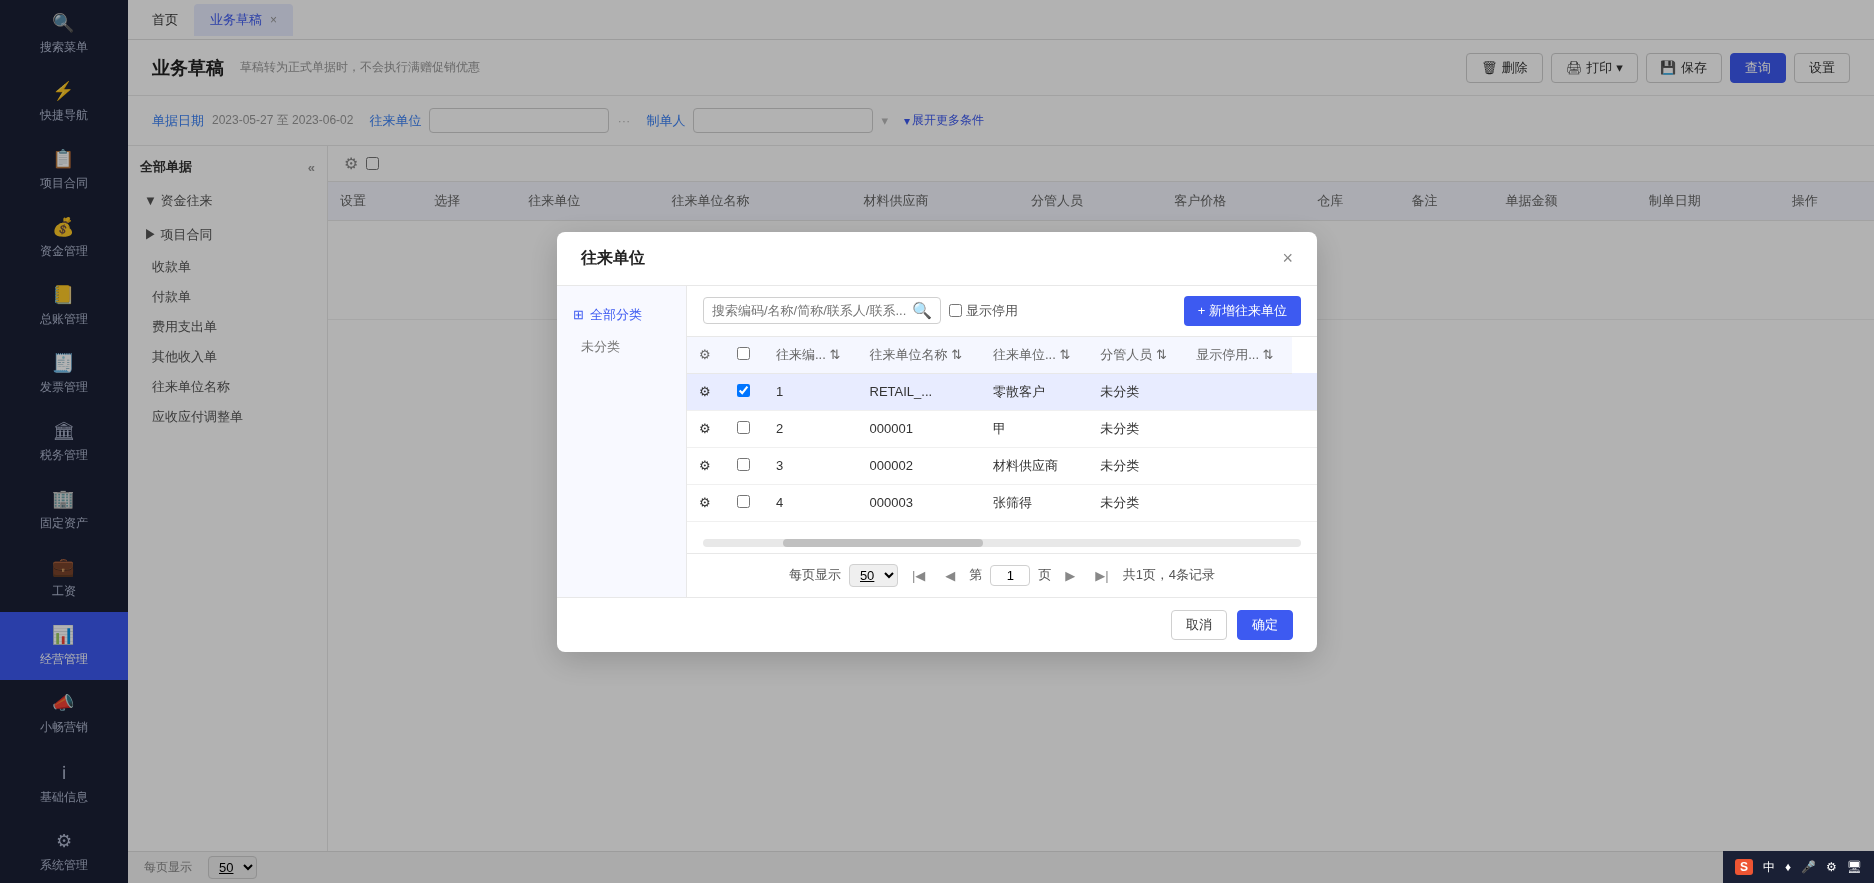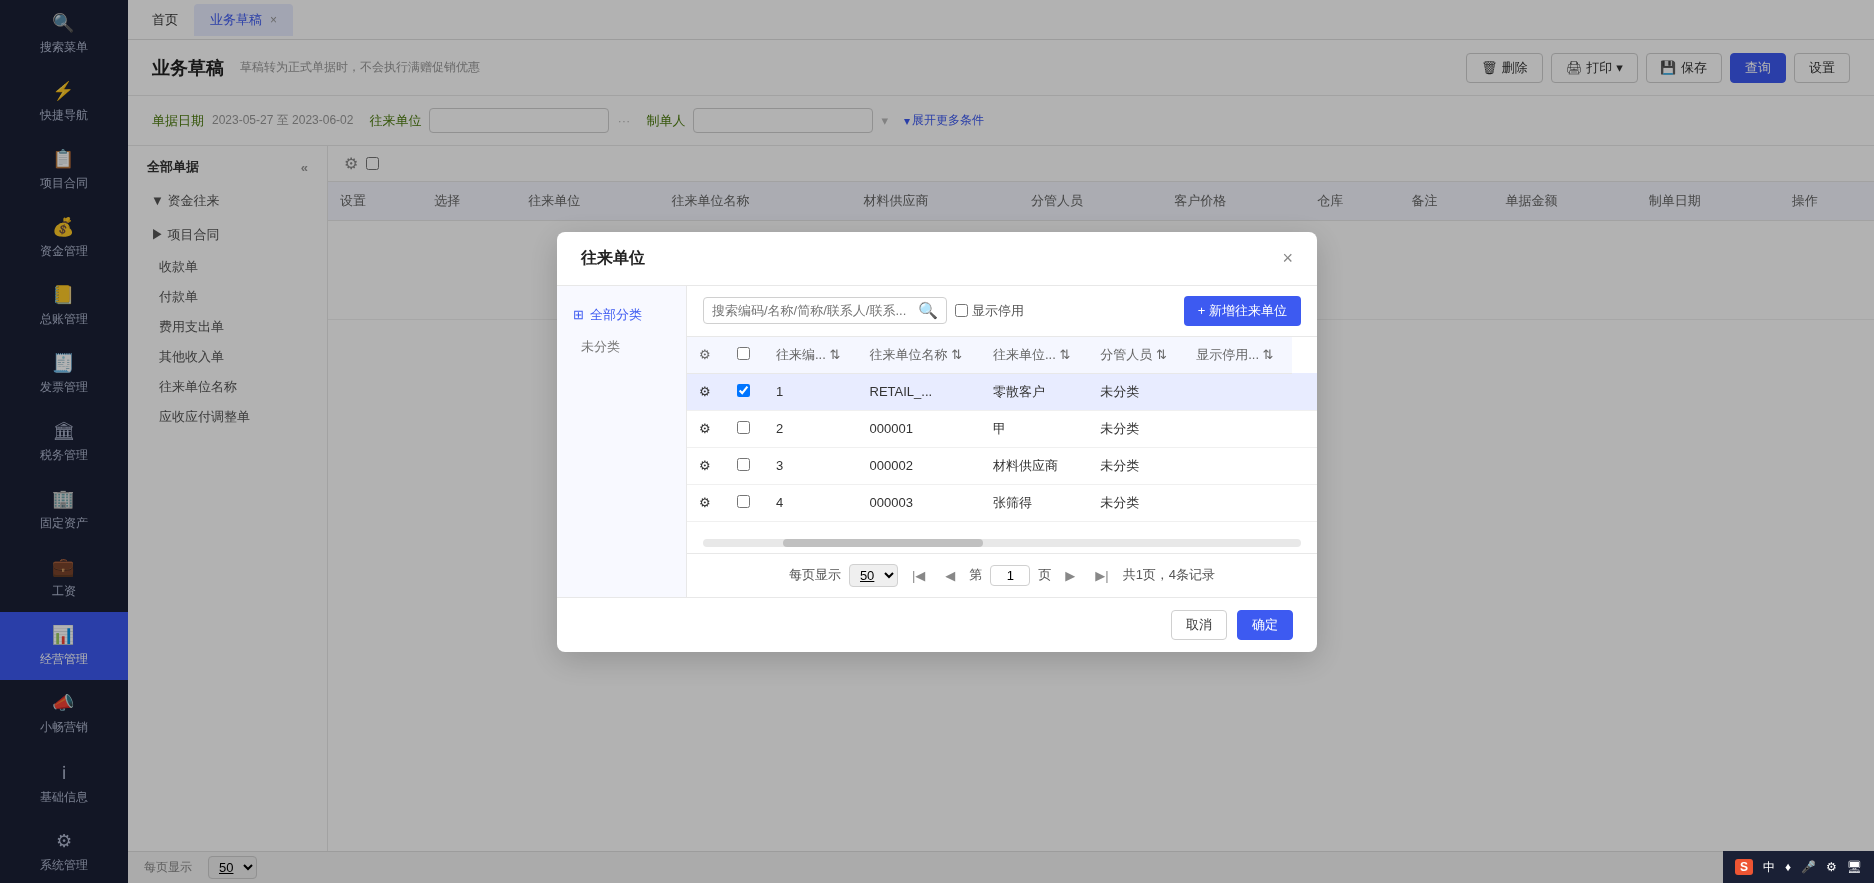--- a/index.html
+++ b/index.html
@@ -88,42 +88,42 @@
     .filter-bar {
       background: #fff;
       padding: 12px 24px;
       display: flex;
       align-items: center;
       gap: 16px;
       flex-wrap: wrap;
       border-bottom: 1px solid #e8e8e8;
     }
     .filter-group { display: flex; align-items: center; gap: 8px; font-size: 13px; }
-    .filter-label { color: #4d7c0f; white-space: nowrap; }
+    .filter-label { color: #3b82f6; white-space: nowrap; }
     .date-btns { display: flex; gap: 4px; }
     .date-btn { padding: 2px 8px; border-radius: 4px; font-size: 12px; cursor: pointer; background: #f5f5f5; color: #333; border: 1px solid #e0e0e0; }
     .date-btn.active { background: #3d5af1; color: #fff; border-color: #3d5af1; }
     .date-range { font-size: 12px; color: #999; }
     .filter-input { border: 1px solid #d0d0d0; border-radius: 4px; padding: 4px 10px; font-size: 13px; width: 180px; }
     .expand-more { color: #3d5af1; font-size: 12px; cursor: pointer; display: flex; align-items: center; gap: 2px; }
 
     
     .content-area {
       flex: 1;
       display: flex;
       overflow: hidden;
     }
 
     
     .list-sidebar {
       width: 200px;
       min-width: 200px;
       background: #fff;
       border-right: 1px solid #e8e8e8;
-      padding: 12px 7px;
+      padding: 12px 0;
     }
     .list-sidebar-header {
       display: flex;
       align-items: center;
       justify-content: space-between;
       padding: 0 12px 8px;
       font-size: 13px;
       font-weight: 600;
       color: #333;
     }
@@ -223,21 +223,20 @@
       align-items: center;
       gap: 8px;
       border-bottom: 1px solid #e8e8e8;
     }
     .search-input-wrap {
       display: flex;
       align-items: center;
       border: 1px solid #d0d0d0;
       border-radius: 4px;
       padding: 0 8px;
-      gap: 6px;
       background: #fff;
     }
     .search-input-wrap input {
       border: none;
       outline: none;
       font-size: 13px;
       width: 200px;
       padding: 5px 0;
     }
     .checkbox-label { display: flex; align-items: center; gap: 4px; font-size: 13px; color: #555; cursor: pointer; }

